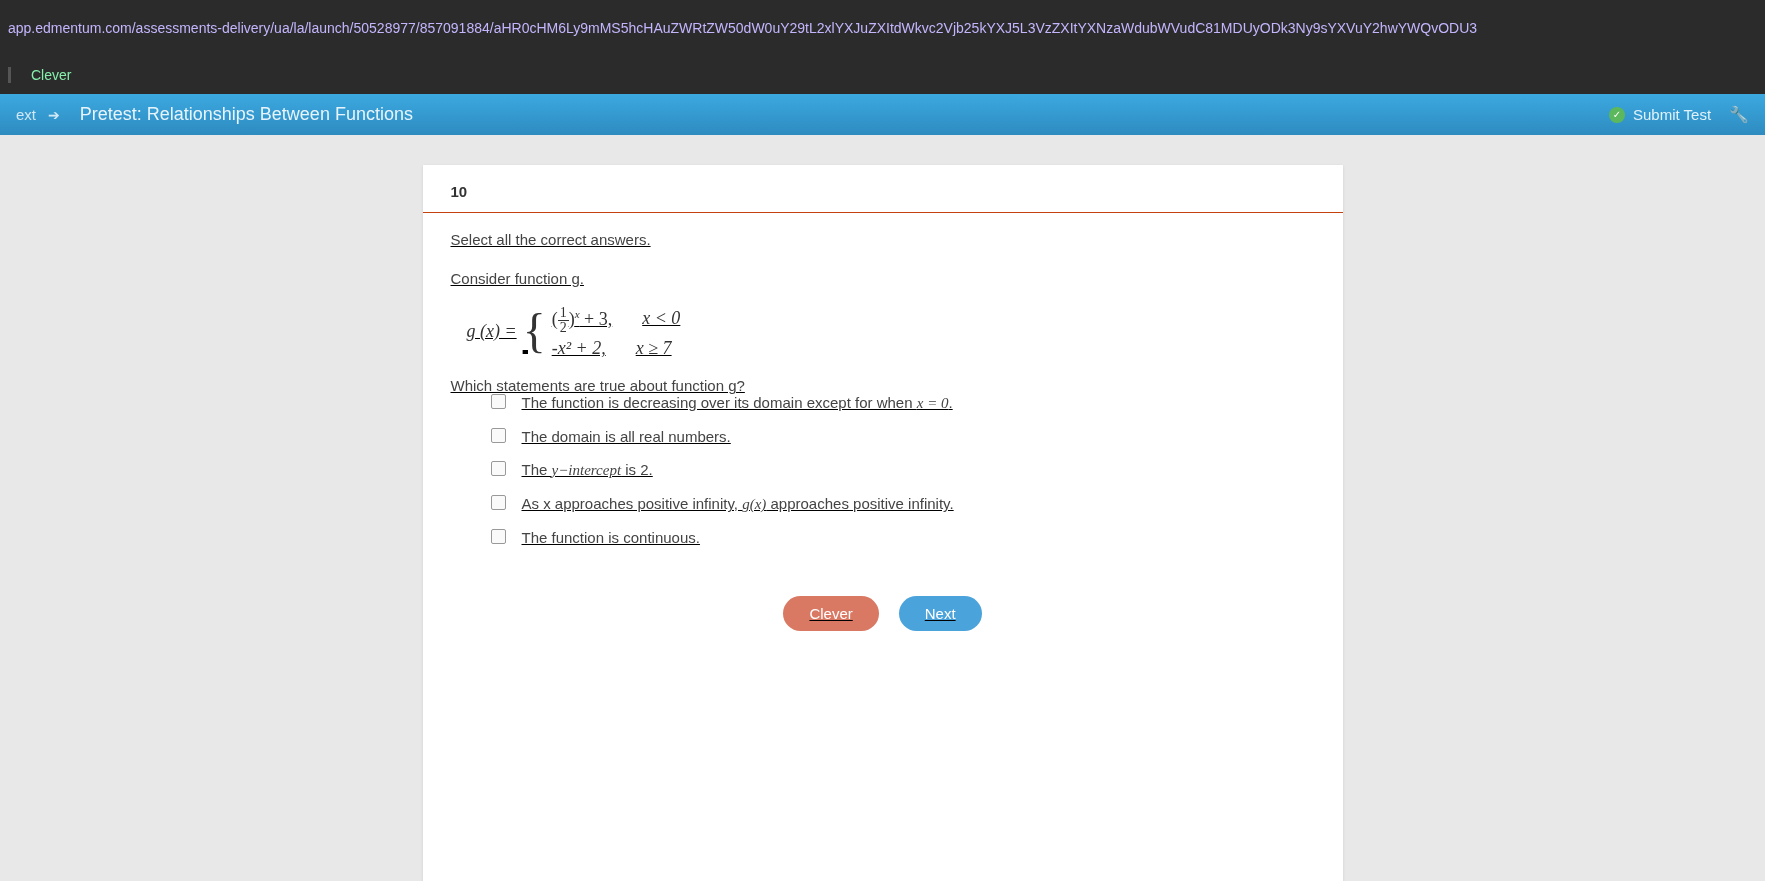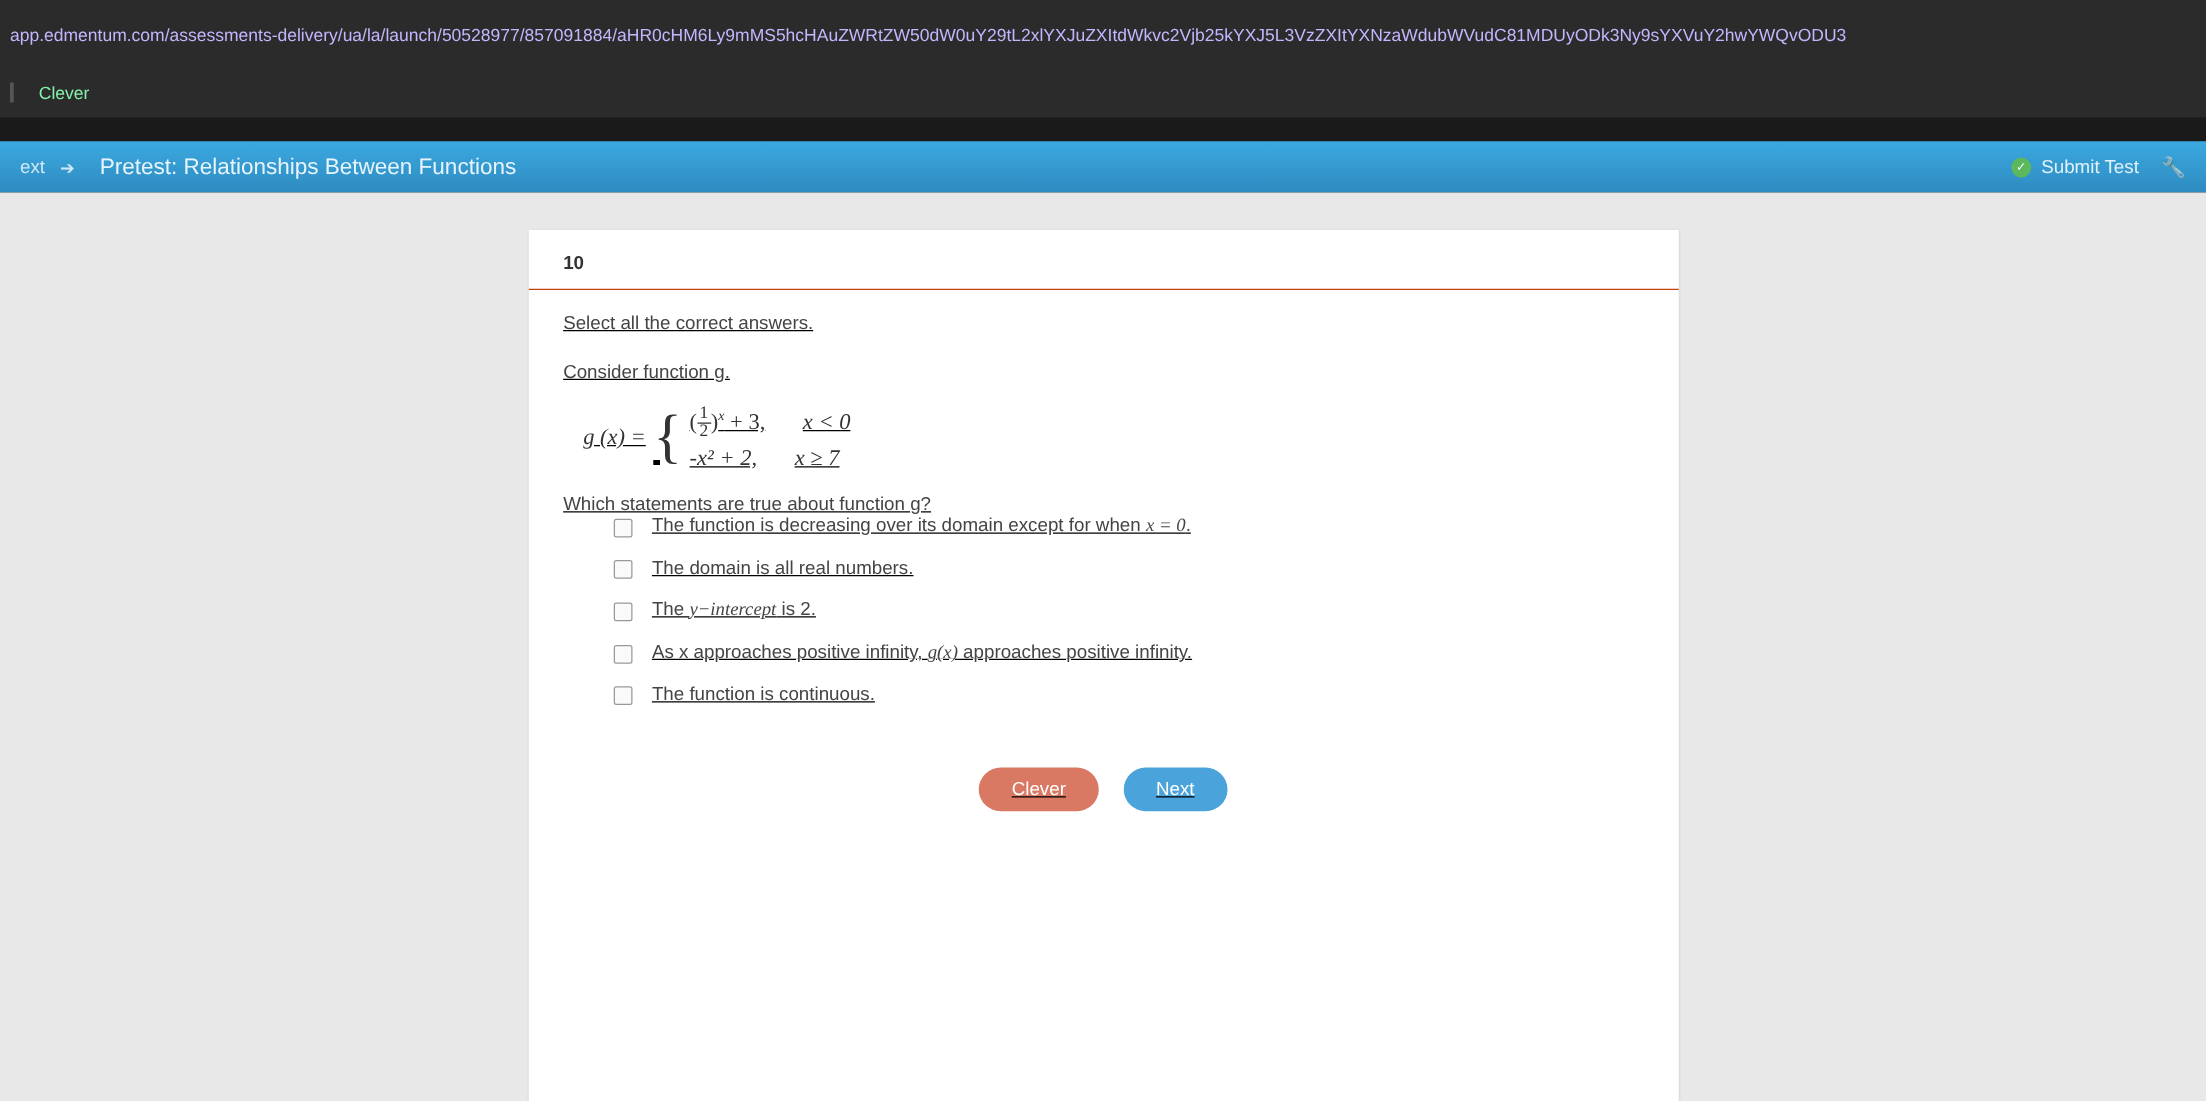--- a/index.html
+++ b/index.html
@@ -32,21 +32,20 @@
       display: inline-block;
       padding-left: 20px;
       border-left: 3px solid #555;
     }
     .app-header {
       background: linear-gradient(to bottom, #3ba9e0, #2e8bc0);
       display: flex;
       align-items: center;
       padding: 10px 16px;
       color: #fff;
-      margin-top: 19px;
     }
     .nav-left {
       display: flex;
       align-items: center;
       gap: 12px;
       margin-right: 20px;
       color: #d0e8f5;
       font-size: 15px;
     }
     .nav-arrow {
@@ -160,21 +159,21 @@
     }
     .stem-question {
       font-size: 15px;
       color: #444;
     }
     .answer-list {
       margin-left: 40px;
     }
     .answer-row {
       display: flex;
-      align-items: flex-end;
+      align-items: flex-start;
       gap: 16px;
       margin-bottom: 16px;
     }
     .checkbox {
       width: 15px;
       height: 15px;
       border: 1px solid #999;
       border-radius: 2px;
       background: #fafafa;
       cursor: pointer;

